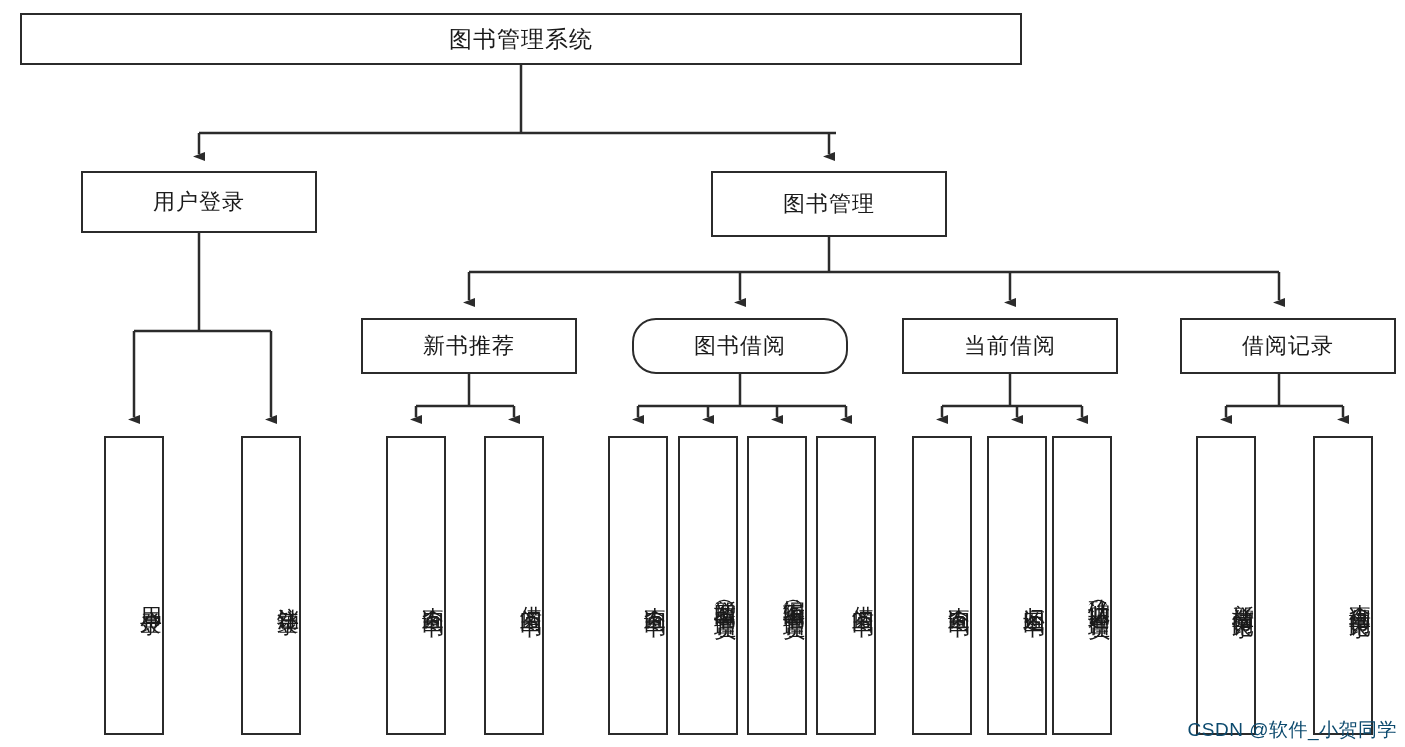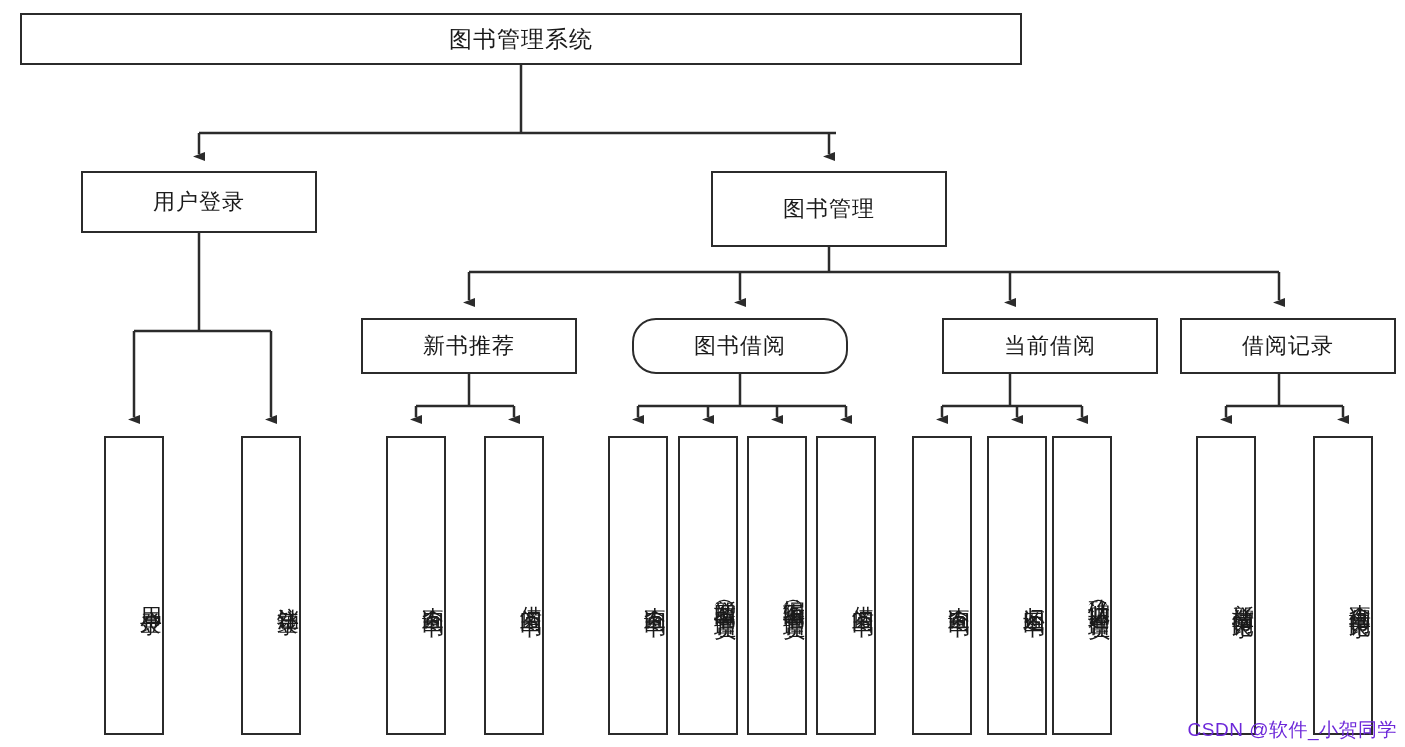--- a/index.html
+++ b/index.html
@@ -54,21 +54,21 @@
     white-space: nowrap;
   }
   .node.root {
     font-size: 23px;
   }
   #watermark {
     position: absolute;
     right: 8px;
     bottom: 4px;
     font-size: 19px;
-    color: #6d28d9;
+    color: #0c4a6e;
     letter-spacing: 0.5px;
     white-space: nowrap;
   }
 </style>
 </head>
 <body>
 
 <div id="canvas">
 
   <svg id="edges" viewBox="0 0 1405 747" xmlns="http://www.w3.org/2000/svg">
@@ -121,31 +121,31 @@
     </g>
   </svg>
 
   <div class="node horiz root" style="left:20px; top:13px; width:1002px; height:52px;">
     <span>图书管理系统</span>
   </div>
 
   <div class="node horiz" style="left:81px; top:171px; width:236px; height:62px;">
     <span>用户登录</span>
   </div>
-  <div class="node horiz" style="left:711px; top:171px; width:236px; height:76px;">
+  <div class="node horiz" style="left:711px; top:171px; width:236px; height:66px;">
     <span>图书管理</span>
   </div>
 
   <div class="node horiz" style="left:361px; top:318px; width:216px; height:56px;">
     <span>新书推荐</span>
   </div>
   <div class="node horiz" style="left:632px; top:318px; width:216px; height:56px;border-radius:24px;">
     <span>图书借阅</span>
   </div>
-  <div class="node horiz" style="left:902px; top:318px; width:216px; height:56px;margin-left:40px;">
+  <div class="node horiz" style="left:902px; top:318px; width:216px; height:56px;">
     <span>当前借阅</span>
   </div>
   <div class="node horiz" style="left:1171px; top:318px; width:216px; height:56px;margin-left:9px;">
     <span>借阅记录</span>
   </div>
 
   <div class="node vert" style="left:104px; top:436px; width:60px; height:299px;">
     <span class="vtext">用户登录</span>
   </div>
   <div class="node vert" style="left:241px; top:436px; width:60px; height:299px;">

